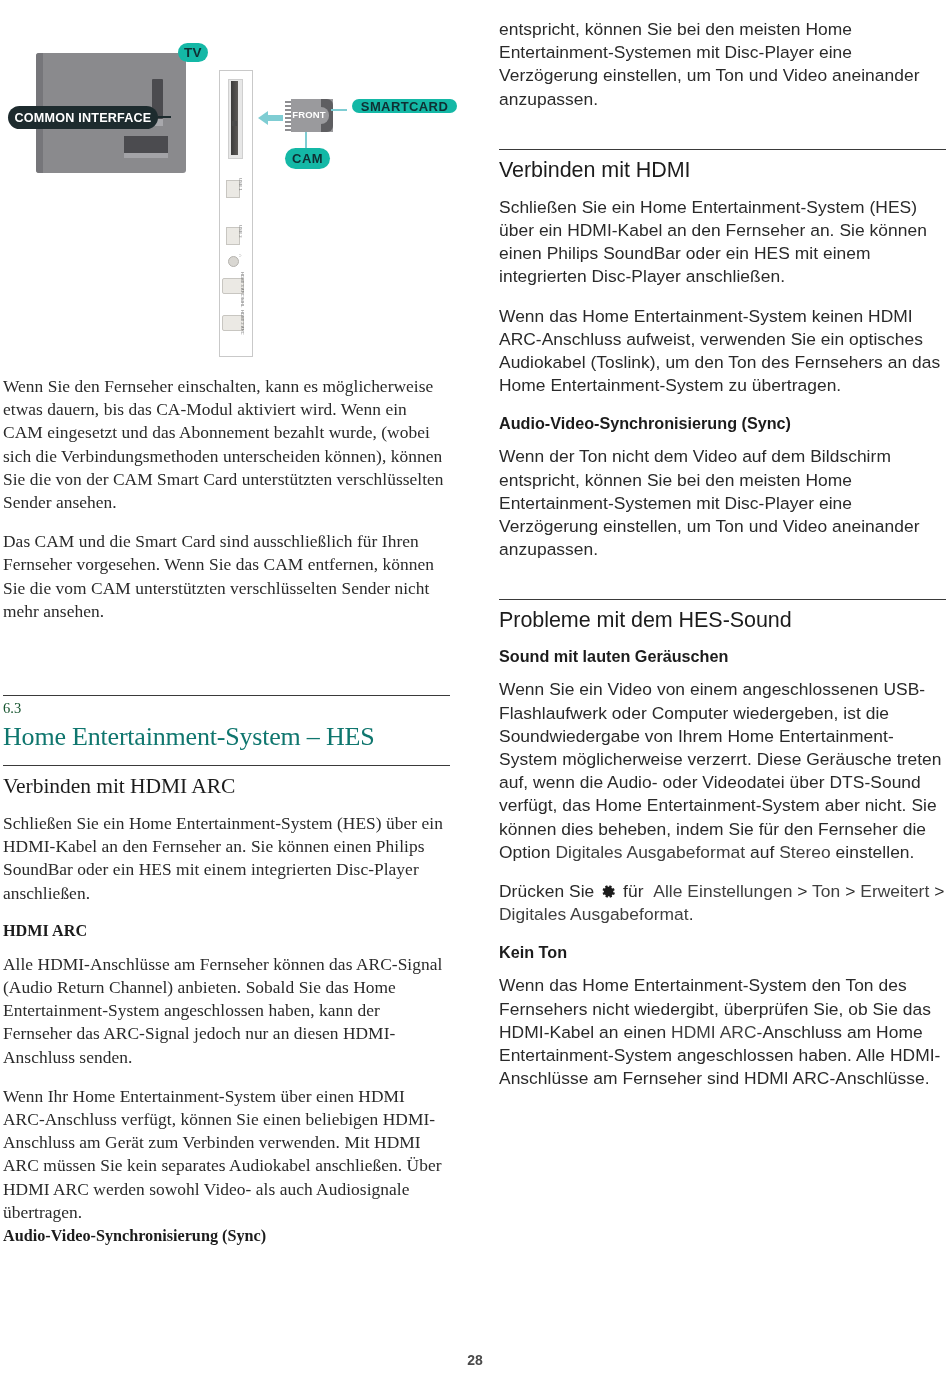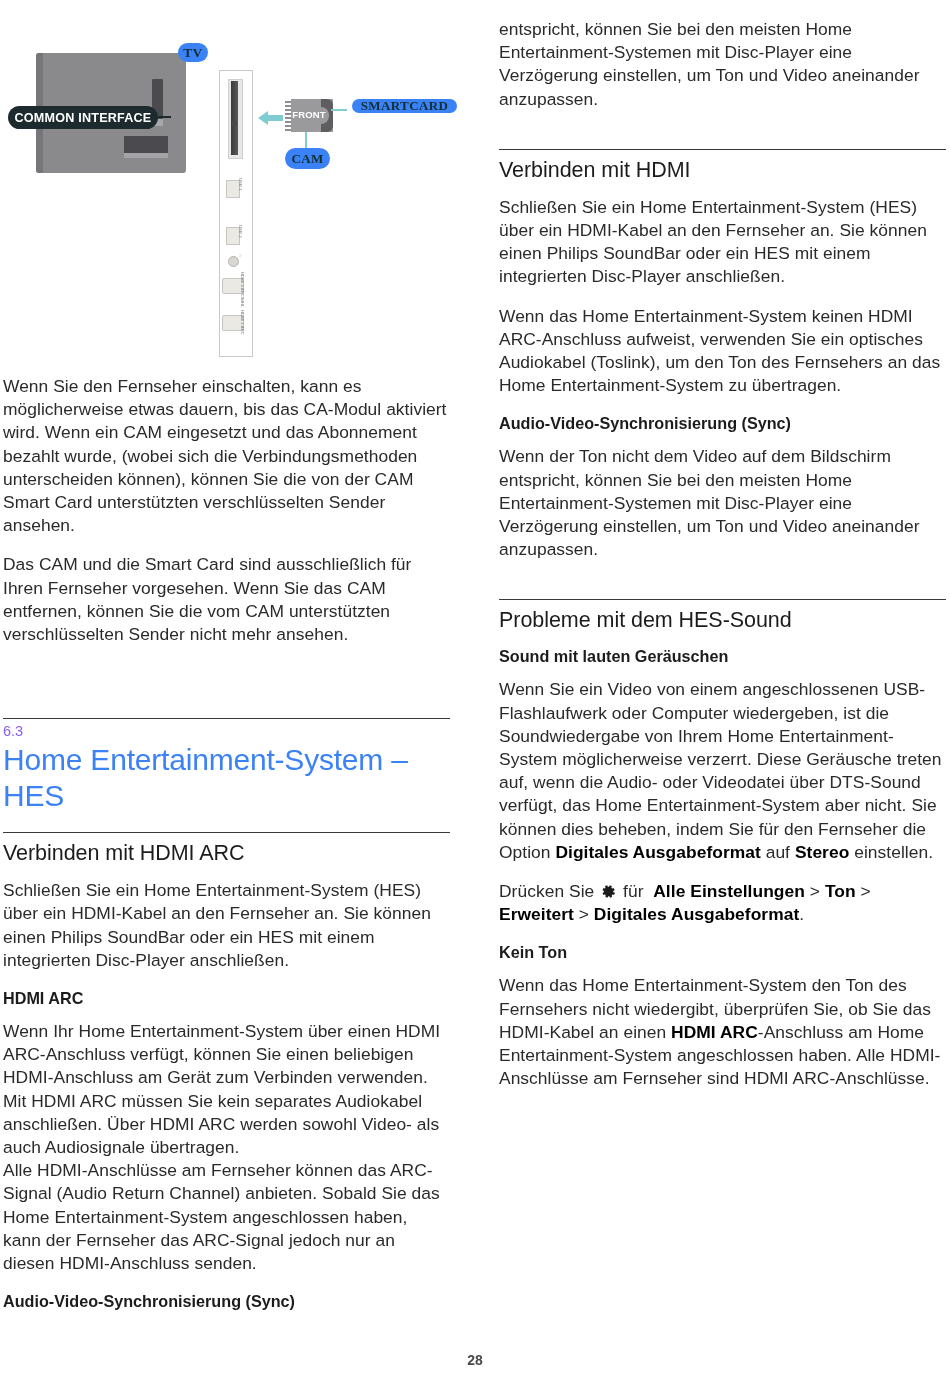--- a/index.html
+++ b/index.html
@@ -19,46 +19,46 @@
     position: relative;
     width: 950px;
     height: 1378px;
     box-sizing: border-box;
   }
   .col {
     position: absolute;
     top: 0;
     width: 447px;
   }
-  .col-left  { left: 3px; }
+  .col-left  { left: 3px; font-family: Liberation Serif, serif; }
   .col-right { left: 499px; }
 
   p.body {
     font-size: 17.4px;
     line-height: 23.2px;
     margin: 0 0 16px 0;
     color: #2a2a2a;
     font-weight: 400;
     letter-spacing: 0.05px;
   }
   p.body.tight { margin-bottom: 0; }
 
   h2.chapter {
-    font-size: 30px;
+    font-size: 26px;
     line-height: 36px;
     font-weight: 400;
-    margin: 2px 0 8px 0;
-    color: #3b82f6;
+    margin: 2px 0 0 0;
+    color: #0f766e;
     letter-spacing: -0.2px;
   }
   .chapnum {
     font-size: 14.5px;
     line-height: 17px;
     margin: 4px 0 1px 0;
-    color: #8b5cf6;
+    color: #14532d;
   }
   h3.section {
     font-size: 21.5px;
     line-height: 27px;
     font-weight: 400;
     margin: 7px 0 12px 0;
     color: #1c1c1c;
     letter-spacing: -0.05px;
   }
   h4.subhead {
@@ -71,21 +71,21 @@
   .rule {
     border: 0;
     border-top: 1.3px solid #3a3a3a;
     margin: 0;
     width: 100%;
   }
   .rule.thin { border-top-width: 1.1px; }
   .spacer-sm { height: 10px; }
   .spacer-md { height: 22px; }
   .spacer-lg { height: 56px; }
-  b.strong { font-weight: 700; color: #000000; }
+  b.strong { font-weight: 400; color: #404040; }
 
   .gear {
     display: inline-block;
     vertical-align: -2px;
     width: 15px;
     height: 15px;
     margin: 0 2px;
   }
 
   
@@ -142,30 +142,30 @@
   .tv-slot-lower2 {
     position: absolute;
     left: 124px;
     top: 133px;
     width: 44px;
     height: 5px;
     background: #a3a3a7;
   }
   .badge {
     position: absolute;
-    background: #3b82f6;
+    background: #14b8a6;
     color: #0f2f33;
     border-radius: 999px;
     font-size: 13px;
     font-weight: 700;
     letter-spacing: 0.4px;
     display: flex;
     align-items: center;
     justify-content: center;
-    font-family: Liberation Serif, serif;
+    font-family: Liberation Sans, sans-serif;
   }
   .badge-tv {
     left: 178px; top: 23px; width: 30px; height: 19px;
     font-size: 13.5px;
   }
   .badge-smartcard {
     left: 352px; top: 79px; width: 105px; height: 14px;
     font-size: 13px;
   }
   .badge-cam {
@@ -387,23 +387,23 @@
 
     <div class="spacer-sm"></div>
     <hr class="rule thin">
 
     <h3 class="section">Verbinden mit HDMI ARC</h3>
 
     <p class="body">Schließen Sie ein Home Entertainment-System (HES) über ein HDMI-Kabel an den Fernseher an. Sie können einen Philips SoundBar oder ein HES mit einem integrierten Disc-Player anschließen.</p>
 
     <h4 class="subhead">HDMI ARC</h4>
 
+    <p class="body">Alle HDMI-Anschlüsse am Fernseher können das ARC-Signal (Audio Return Channel) anbieten. Sobald Sie das Home Entertainment-System angeschlossen haben, kann der Fernseher das ARC-Signal jedoch nur an diesen HDMI-Anschluss senden.</p>
+
     <p class="body tight">Wenn Ihr Home Entertainment-System über einen HDMI ARC-Anschluss verfügt, können Sie einen beliebigen HDMI-Anschluss am Gerät zum Verbinden verwenden. Mit HDMI ARC müssen Sie kein separates Audiokabel anschließen. Über HDMI ARC werden sowohl Video- als auch Audiosignale übertragen.</p>
-
-    <p class="body">Alle HDMI-Anschlüsse am Fernseher können das ARC-Signal (Audio Return Channel) anbieten. Sobald Sie das Home Entertainment-System angeschlossen haben, kann der Fernseher das ARC-Signal jedoch nur an diesen HDMI-Anschluss senden.</p>
 
     <h4 class="subhead">Audio-Video-Synchronisierung (Sync)</h4>
 
   </div>
 
   <div class="col col-right">
     <div style="height:18px"></div>
 
     <p class="body">entspricht, können Sie bei den meisten Home Entertainment-Systemen mit Disc-Player eine Verzögerung einstellen, um Ton und Video aneinander anzupassen.</p>
 

